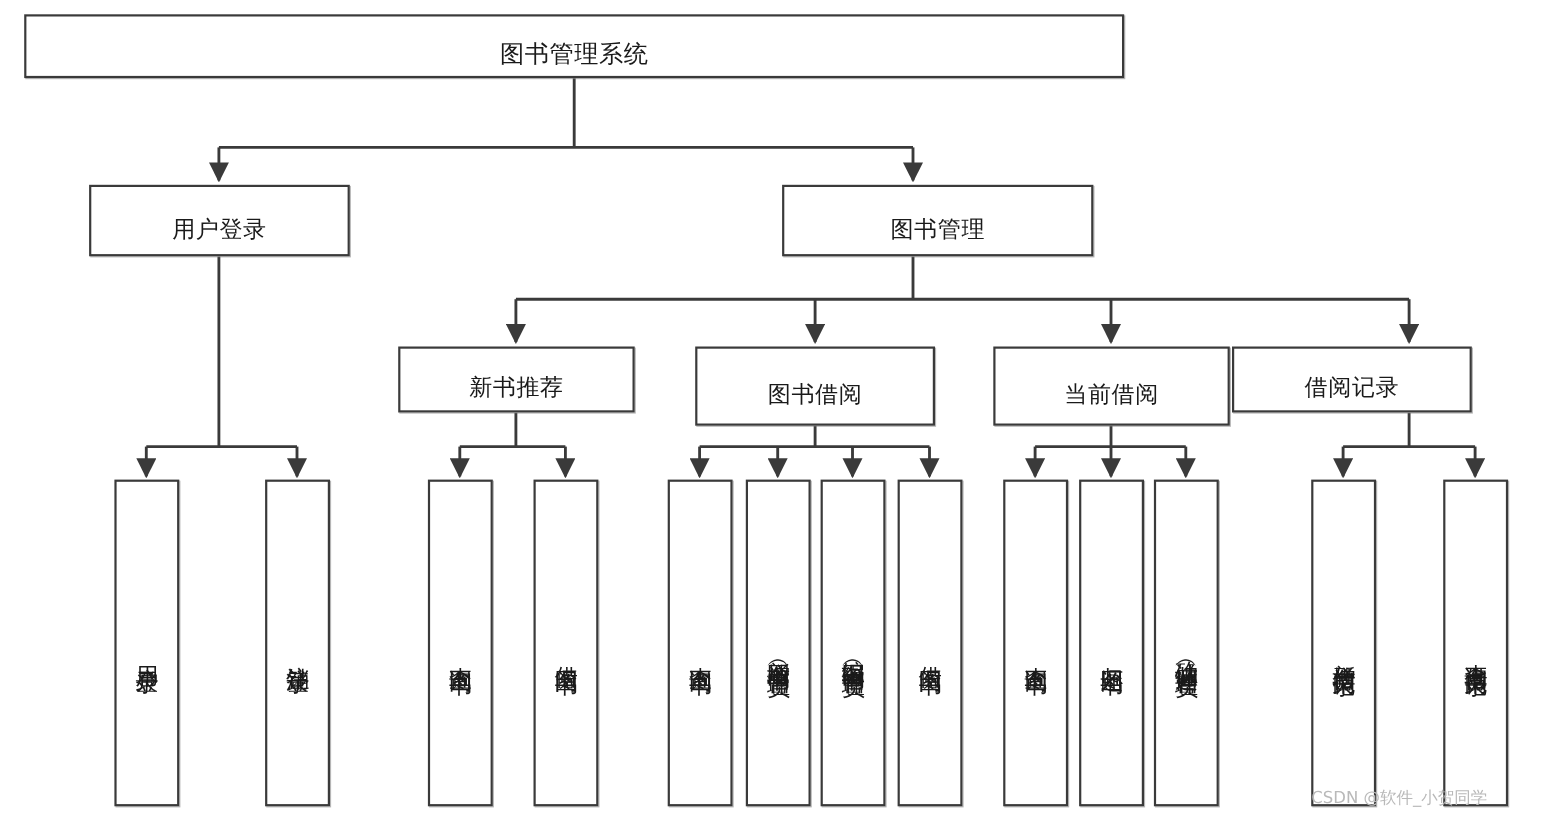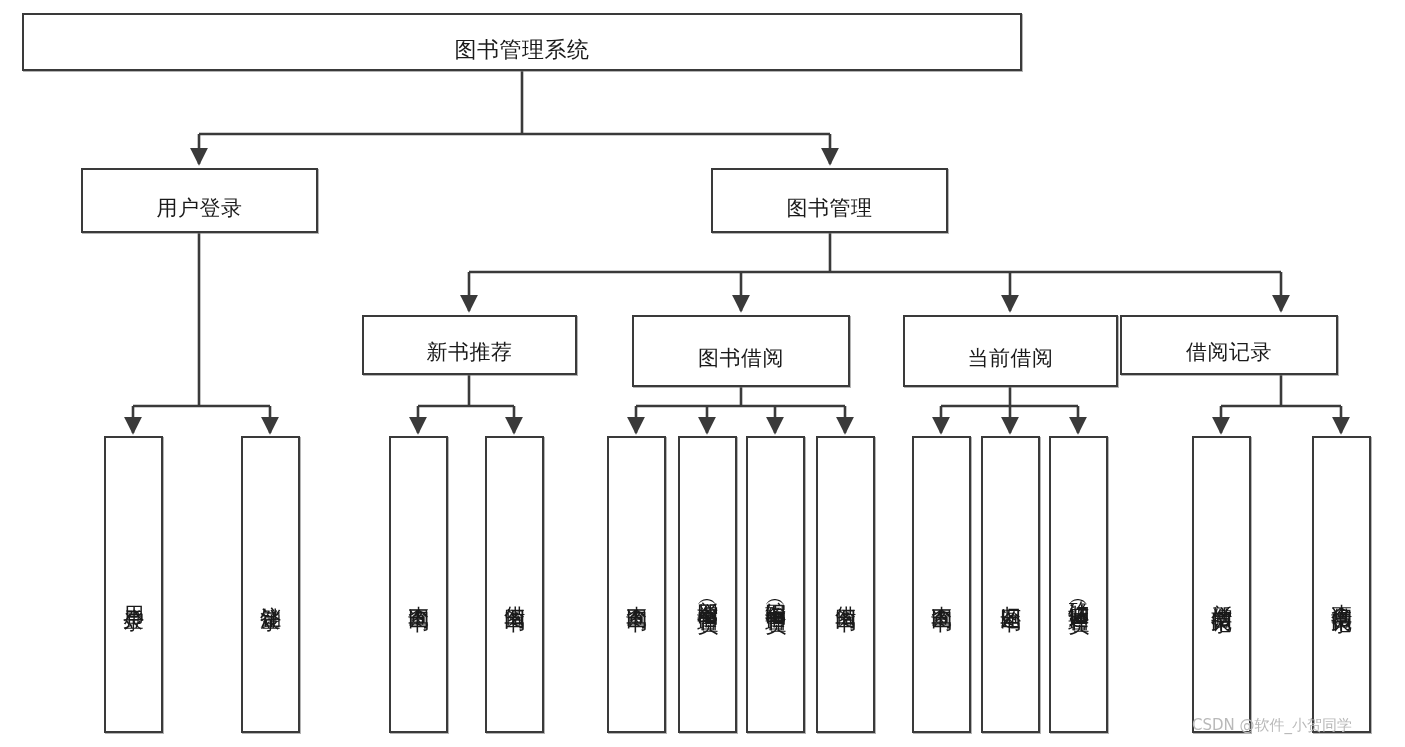--- a/index.html
+++ b/index.html
@@ -124,21 +124,21 @@
   </svg>
 
   <div class="node horiz root" style="left:22px; top:13px; width:1000px; height:58px;">
     <span class="lbl">图书管理系统</span>
   </div>
 
   <div class="node horiz" style="left:81px; top:168px; width:237px; height:65px;">
     <span class="lbl">用户登录</span>
   </div>
 
-  <div class="node horiz" style="left:711px; top:168px; width:237px; height:65px;">
+  <div class="node horiz" style="left:711px; top:168px; width:283px; height:65px;">
     <span class="lbl">图书管理</span>
   </div>
 
   <div class="node horiz" style="left:362px; top:315px; width:215px; height:60px;">
     <span class="lbl">新书推荐</span>
   </div>
 
   <div class="node horiz" style="left:632px; top:315px; width:218px; height:72px;">
     <span class="lbl">图书借阅</span>
   </div>

